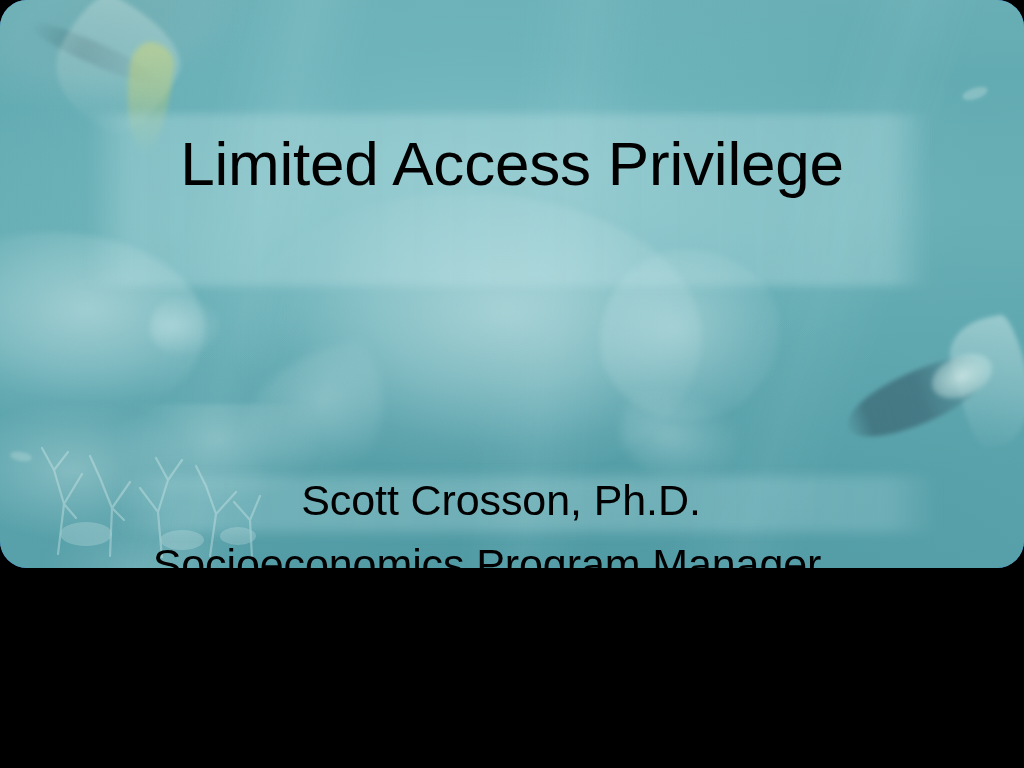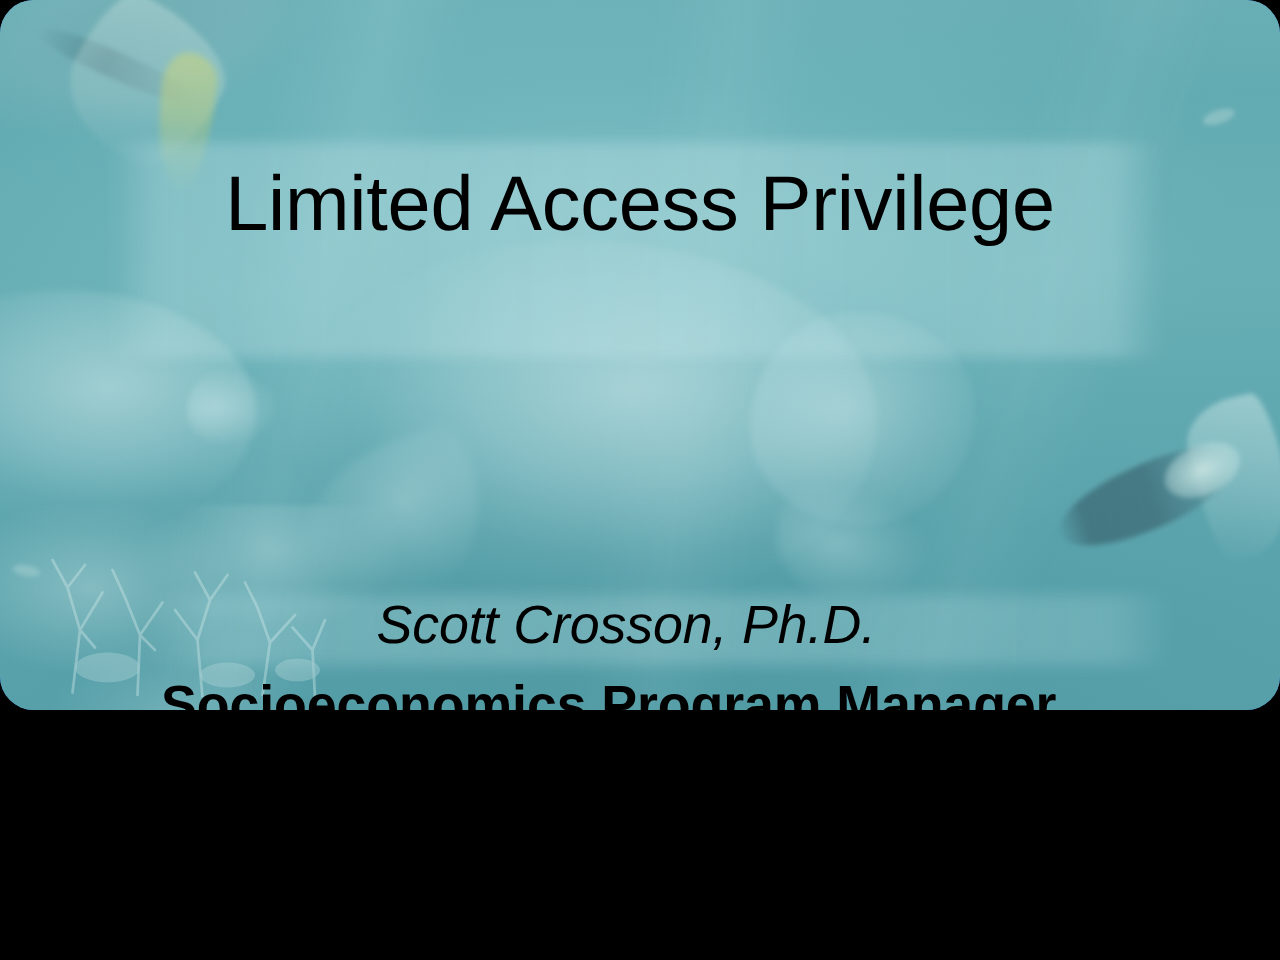--- a/index.html
+++ b/index.html
@@ -402,22 +402,22 @@
   .subtitle-line {
     display: block;
     font-family: "Liberation Sans", sans-serif;
     font-size: 43px;
     font-weight: 400;
     line-height: 64px;
     color: #000000;
     letter-spacing: -0.1px;
     white-space: nowrap;
   }
-  #subtitle-line-1 { padding-right: 22px; font-style: italic; }
-  #subtitle-line-2 { padding-right: 50px; font-weight: bold; }
+  #subtitle-line-1 { padding-right: 22px; }
+  #subtitle-line-2 { padding-right: 50px; }
 </style>
 </head>
 <body>
 
 <div id="slide">
 
   <div class="bg-layer" id="bg-water"></div>
   <div class="bg-layer" id="bg-lightshafts"></div>
 
   <div class="fish" id="fish-left"></div>

